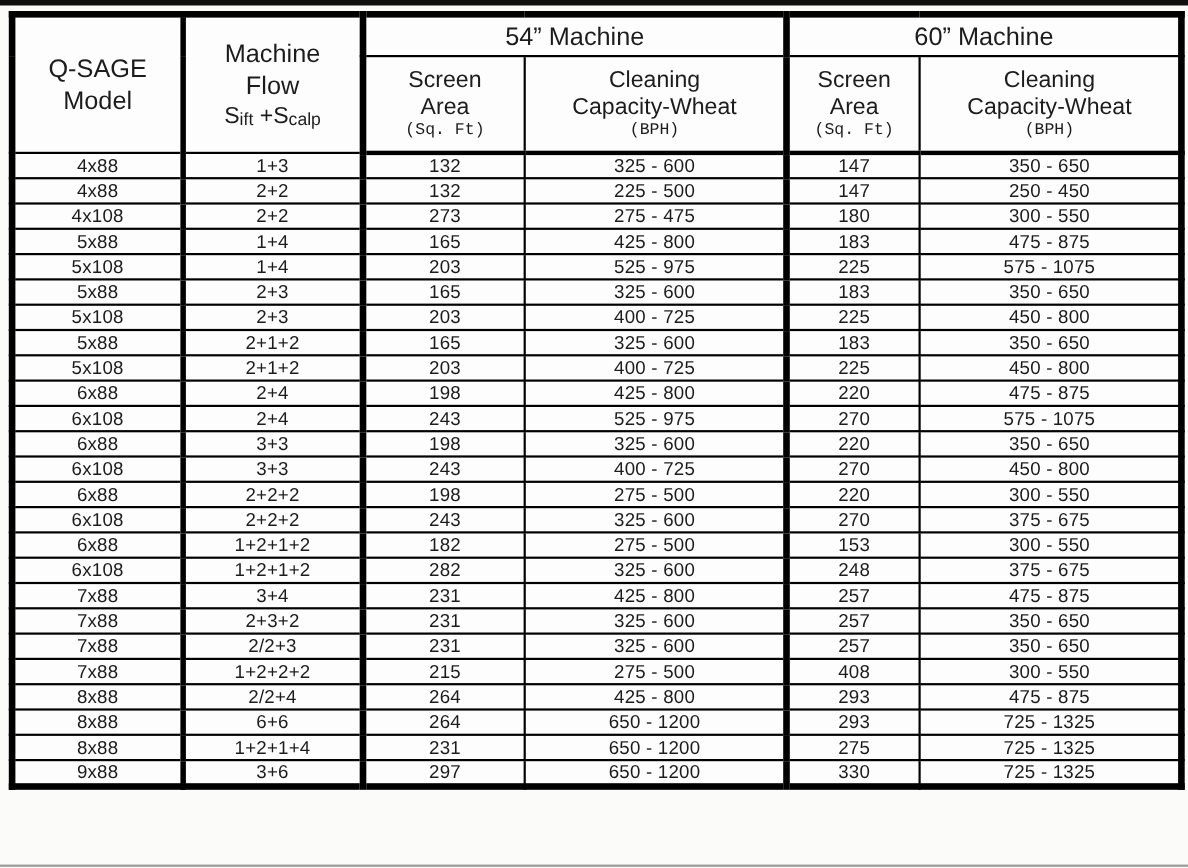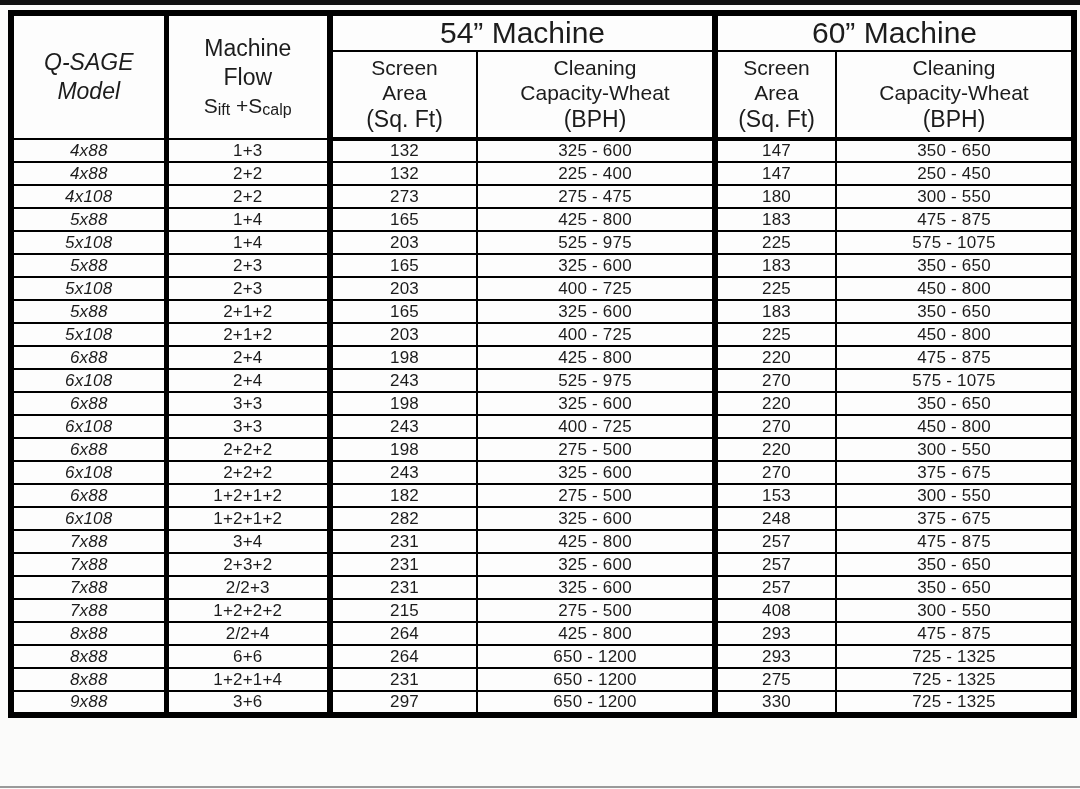--- a/index.html
+++ b/index.html
@@ -28,30 +28,30 @@
     table-layout: fixed;
   }
   th, td {
     border: 2px solid #000;
     text-align: center;
     vertical-align: middle;
     font-weight: normal;
     padding: 0;
   }
   
-  .thick-r-5 { border-right-width: 5px; font-style: italic; }
+  .thick-r-5 { border-right-width: 5px; }
   .thick-r-6 { border-right-width: 6px; }
   thead tr.subhead th { border-bottom-width: 4px; height: 88px; text-align: center; }
   thead tr.grouphead th { height: 38px; }
   tbody td { height: 23px; font-size: 17px; letter-spacing: 0.2px; }
 
   .hd-model, .hd-flow { font-size: 23px; line-height: 1.25; }
-  .hd-machine { font-size: 30px; }
+  .hd-machine { font-size: 23px; }
   .hd-sub { font-size: 21px; line-height: 1.18; }
-  .hd-units { font-size: 23px; }
+  .hd-units { font-size: 15px; font-family: Liberation Mono, monospace; }
   .flow-formula { font-size: 21px; margin-top: 2px; }
   .flow-formula .subsc {
     font-size: 16px;
     vertical-align: -2px;
     letter-spacing: 0;
     margin-top: 12px;
   }
 </style>
 </head>
 <body>
@@ -110,21 +110,21 @@
         <td class="thick-r-6">1+3</td>
         <td>132</td>
         <td class="thick-r-6">325 - 600</td>
         <td>147</td>
         <td>350 - 650</td>
       </tr>
       <tr>
         <td class="thick-r-5">4x88</td>
         <td class="thick-r-6">2+2</td>
         <td>132</td>
-        <td class="thick-r-6">225 - 400</td>
+        <td class="thick-r-6">225 - 500</td>
         <td>147</td>
         <td>250 - 450</td>
       </tr>
       <tr>
         <td class="thick-r-5">4x108</td>
         <td class="thick-r-6">2+2</td>
         <td>273</td>
         <td class="thick-r-6">275 - 475</td>
         <td>180</td>
         <td>300 - 550</td>

